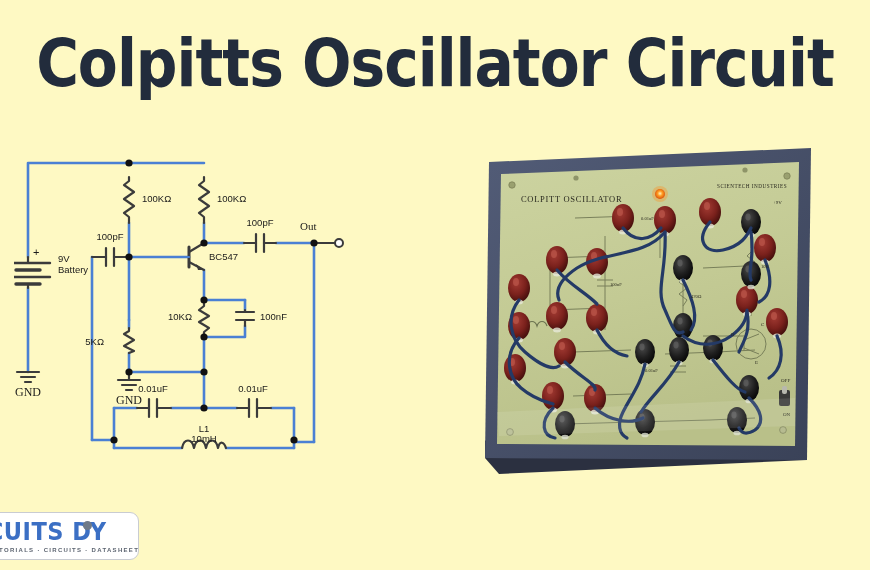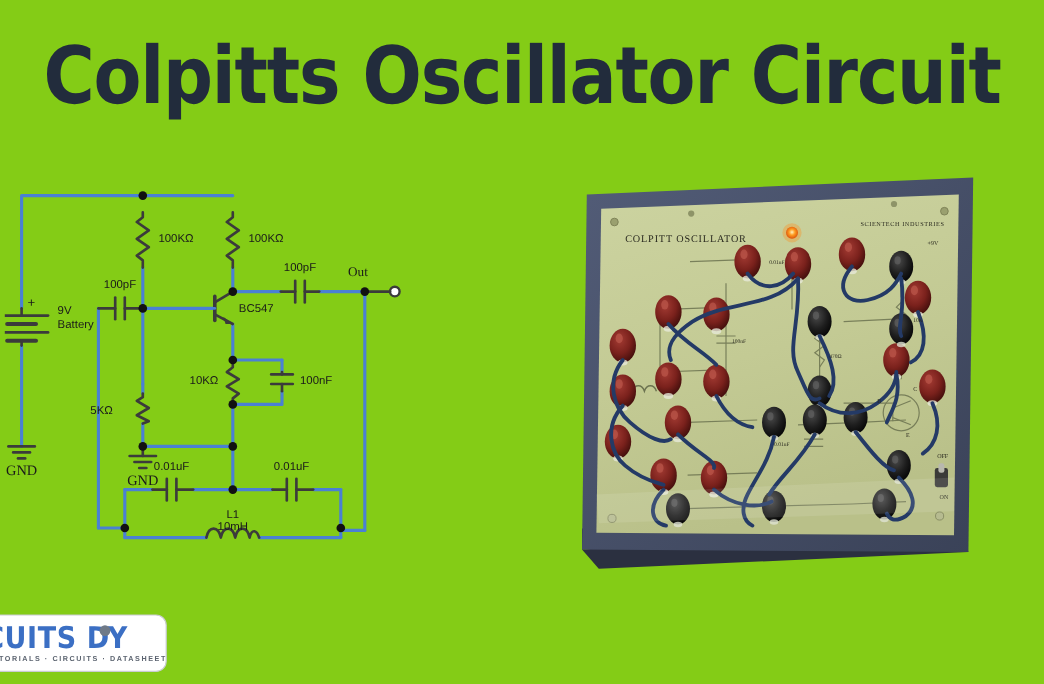--- a/index.html
+++ b/index.html
@@ -3,38 +3,38 @@
 <meta charset="utf-8">
 <style>
   html,body{margin:0;padding:0;}
   body{
     width:870px;height:570px;
     background:#ffffff;
     font-family:"Liberation Sans",sans-serif;
     overflow:hidden;
     position:relative;
   }
-  #stage{position:relative;width:870px;height:570px;background:#84cc16;overflow:hidden;}
+  #stage{position:relative;width:870px;height:570px;background:#fef9c3;overflow:hidden;}
 
   
   .title{
     position:absolute;left:0px;top:26px;width:870px;
     text-align:center;
     font-family:"DejaVu Sans Condensed","Liberation Sans",sans-serif;
     font-weight:bold;
     font-size:66px;
     line-height:76px;
     letter-spacing:-1px;
     color:#222c3c;
     white-space:nowrap;
     transform:scaleX(0.98);
   }
 
   
-  .schematic{position:absolute;left:4px;top:140px;width:350px;height:360px;}
+  .schematic{position:absolute;left:14px;top:140px;width:350px;height:360px;}
   .schematic svg{display:block;}
 
   
   .photo{position:absolute;left:455px;top:140px;width:370px;height:370px;text-decoration:underline;}
   .photo svg{display:block;}
 
   
   .logo{
     position:absolute;left:-38px;top:512px;
     width:175px;height:46px;

